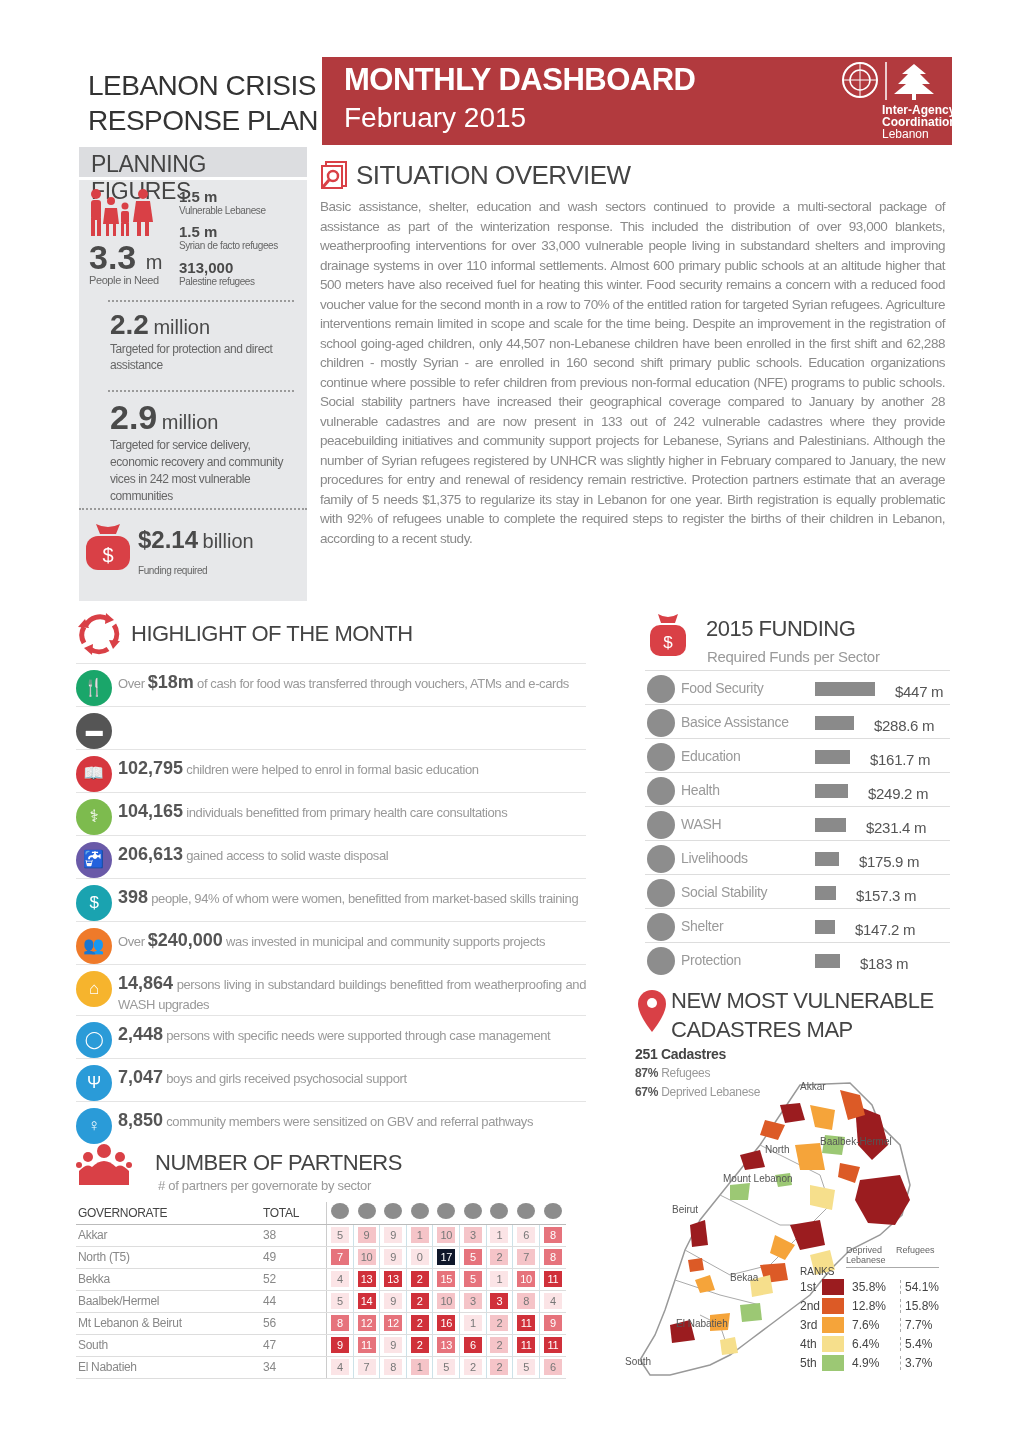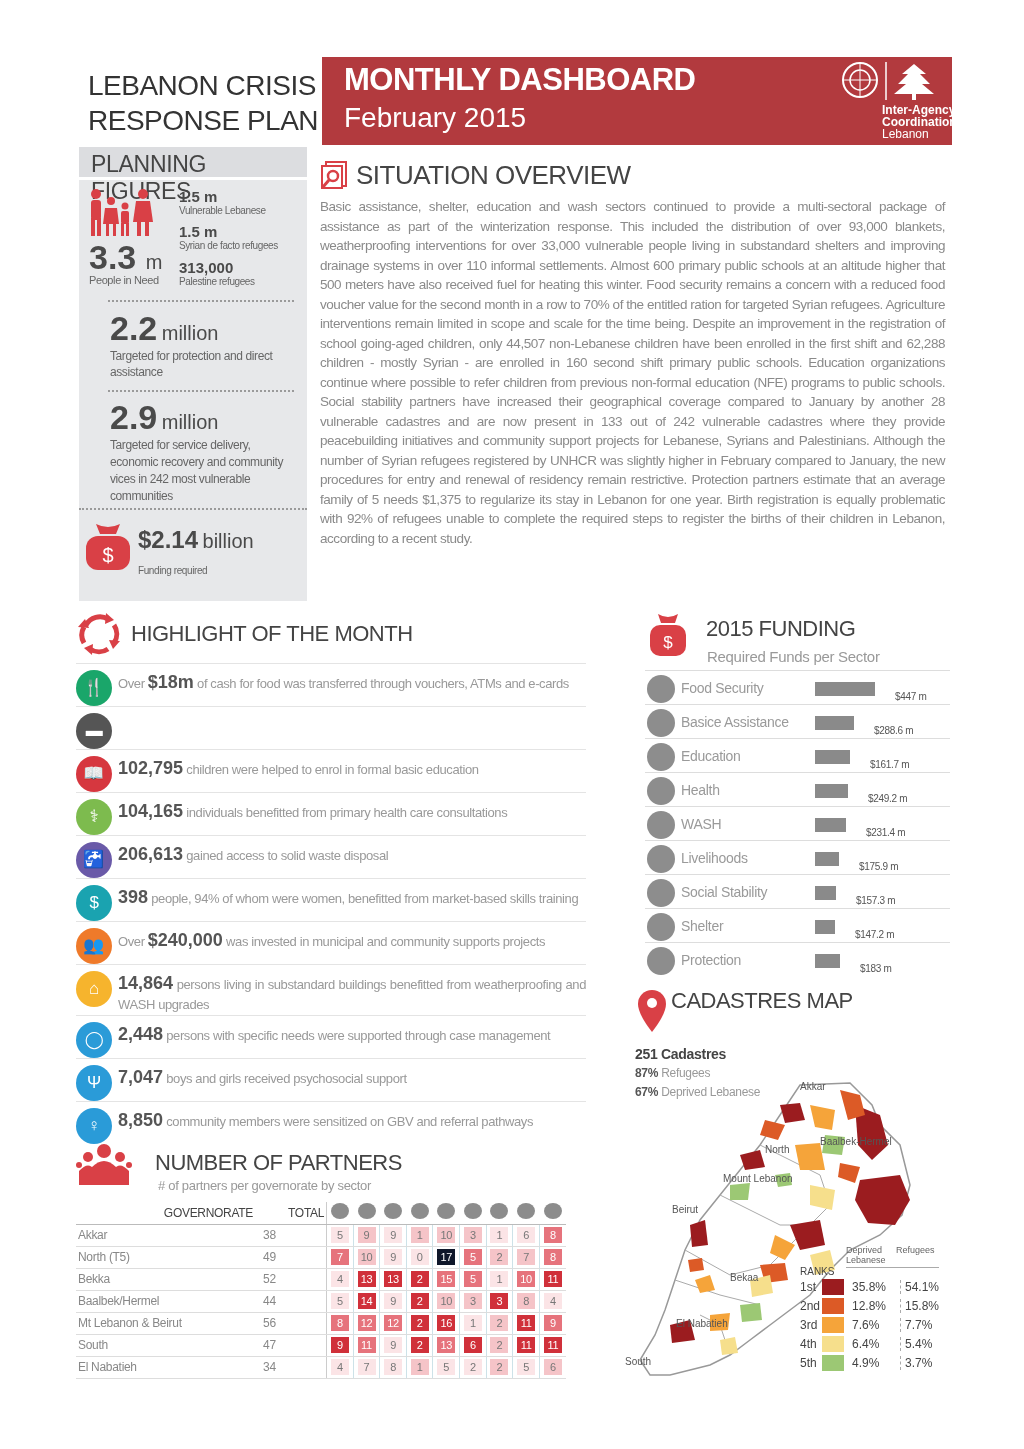--- a/index.html
+++ b/index.html
@@ -35,35 +35,35 @@
 
   
   .hl-list { left: 76px; top: 663px; width: 510px; }
   .hl-item { position: relative; border-top: 1px solid #e4e4e4; padding-left: 42px; min-height: 43px; font-size: 13px; color: #999; line-height: 20px; letter-spacing: -0.4px; text-align: justify; }
   .hl-item .icon { position: absolute; left: 0; top: 6px; width: 36px; height: 36px; border-radius: 50%; display: flex; align-items: center; justify-content: center; color: #fff; font-size: 17px; }
   .hl-item .num { font-size: 18px; font-weight: bold; color: #555; letter-spacing: 0; }
   .hl-item .txt { display: block; padding-top: 8px; }
 
   
   .pt-table { left: 76px; top: 1202px; width: 490px; border-collapse: collapse; font-size: 12px; color: #888; letter-spacing: -0.3px; }
-  .pt-table th { text-align: right; font-weight: normal; color: #444; font-size: 12px; height: 22px; border-bottom: 1px solid #bbb; padding: 0 2px; }
+  .pt-table th { text-align: left; font-weight: normal; color: #444; font-size: 12px; height: 22px; border-bottom: 1px solid #bbb; padding: 0 2px; }
   .pt-table td { height: 22px; border-bottom: 1px solid #ddd; padding: 0 2px; }
   .pt-table td.gov { width: 175px; }
   .pt-table td.tot { width: 70px; border-right: 1px solid #ccc; padding-left: 8px; }
   .pt-table td.cell { width: 26px; text-align: center; padding: 0; border-left: 1px solid #cde2e8; }
   .cell span { display: inline-block; width: 18px; height: 16px; line-height: 16px; font-size: 11px; }
   .hicon { display: inline-block; width: 20px; height: 20px; border-radius: 50%; background: #8c8c8c; }
 
   
   .fund-rows { left: 645px; top: 670px; width: 305px; text-align: center; }
   .fund-row { position: relative; height: 34px; border-top: 1px solid #ddd; }
   .fund-row .ficon { position: absolute; left: 2px; top: 4px; width: 28px; height: 28px; border-radius: 50%; background: #8d8d8d; }
   .fund-row .fname { position: absolute; left: 36px; top: 9px; font-size: 14px; color: #9a9a9a; letter-spacing: -0.3px; }
   .fund-row .fbar { position: absolute; left: 170px; top: 11px; height: 14px; background: #8a8a8a; }
-  .fund-row .fval { position: absolute; font-size: 10px; color: #555; top: 20px; letter-spacing: -0.3px; }
+  .fund-row .fval { position: absolute; font-size: 15px; color: #555; top: 12px; letter-spacing: -0.3px; }
 
   
   .map-area { left: 610px; top: 1075px; width: 320px; height: 320px; }
   .legend { left: 800px; top: 1245px; font-size: 12px; color: #444; }
   .legend .row { display: flex; align-items: center; height: 19px; }
   .legend .rk { width: 22px; }
   .legend .sw { width: 22px; height: 16px; margin-right: 8px; }
   .legend .v1 { width: 48px; }
   .legend .v2 { border-left: 1px dashed #aaa; padding-left: 4px; }
 </style>
@@ -134,21 +134,21 @@
   <div class="pf-label" style="font-size:10px;line-height:12px;">Syrian de facto refugees</div>
 </div>
 <div class="abs" style="left:179px;top:259px;">
   <div class="pf-sm-num">313,000</div>
   <div class="pf-label" style="font-size:10px;line-height:12px;">Palestine refugees</div>
 </div>
 
 <div class="abs pf-divider" style="top:300px;"></div>
 
 <div class="abs" style="left:110px;top:309px;width:190px;">
-  <div><span class="pf-big" style="font-size:34px;">2.2</span> <span class="pf-unit">million</span></div>
+  <div><span class="pf-big" style="font-size:28px;">2.2</span> <span class="pf-unit">million</span></div>
   <div class="pf-label" style="font-size:12px;">Targeted for protection and direct assistance</div>
 </div>
 
 <div class="abs pf-divider" style="top:390px;"></div>
 
 <div class="abs" style="left:110px;top:398px;width:180px;">
   <div><span class="pf-big" style="font-size:34px;">2.9</span> <span class="pf-unit">million</span></div>
   <div class="pf-label" style="font-size:12px;line-height:17px;">Targeted for service delivery, economic recovery and community vices in 242 most vulnerable communities</div>
 </div>
 
@@ -424,20 +424,21 @@
     <span class="fbar" style="width:25px"></span>
     <span class="fval" style="left:215px">$183 m</span>
     </div>
   </div>
 
 <svg class="abs" style="left:638px;top:990px;" width="28" height="42" viewBox="0 0 28 42">
   <path d="M14 0 A14 14 0 0 1 28 14 Q28 24 14 42 Q0 24 0 14 A14 14 0 0 1 14 0 Z" fill="#d94046"></path>
   <circle cx="14" cy="13" r="5" fill="#fff"></circle>
 </svg>
 <div class="abs sec-title" style="left:671px;top:986px;font-size:22px;line-height:29px;">
+  <div>NEW MOST VULNERABLE</div>
   <div>CADASTRES MAP</div>
 </div>
 <div class="abs" style="left:635px;top:1046px;font-size:14px;color:#444;font-weight:bold;letter-spacing:-0.3px;">251 Cadastres</div>
 <div class="abs" style="left:635px;top:1066px;font-size:12px;color:#999;letter-spacing:-0.3px;">
   <b style="color:#555;">87%</b> <span>Refugees</span>
 </div>
 <div class="abs" style="left:635px;top:1085px;font-size:12px;color:#999;letter-spacing:-0.3px;">
   <b style="color:#555;">67%</b> <span>Deprived Lebanese</span>
 </div>
 

